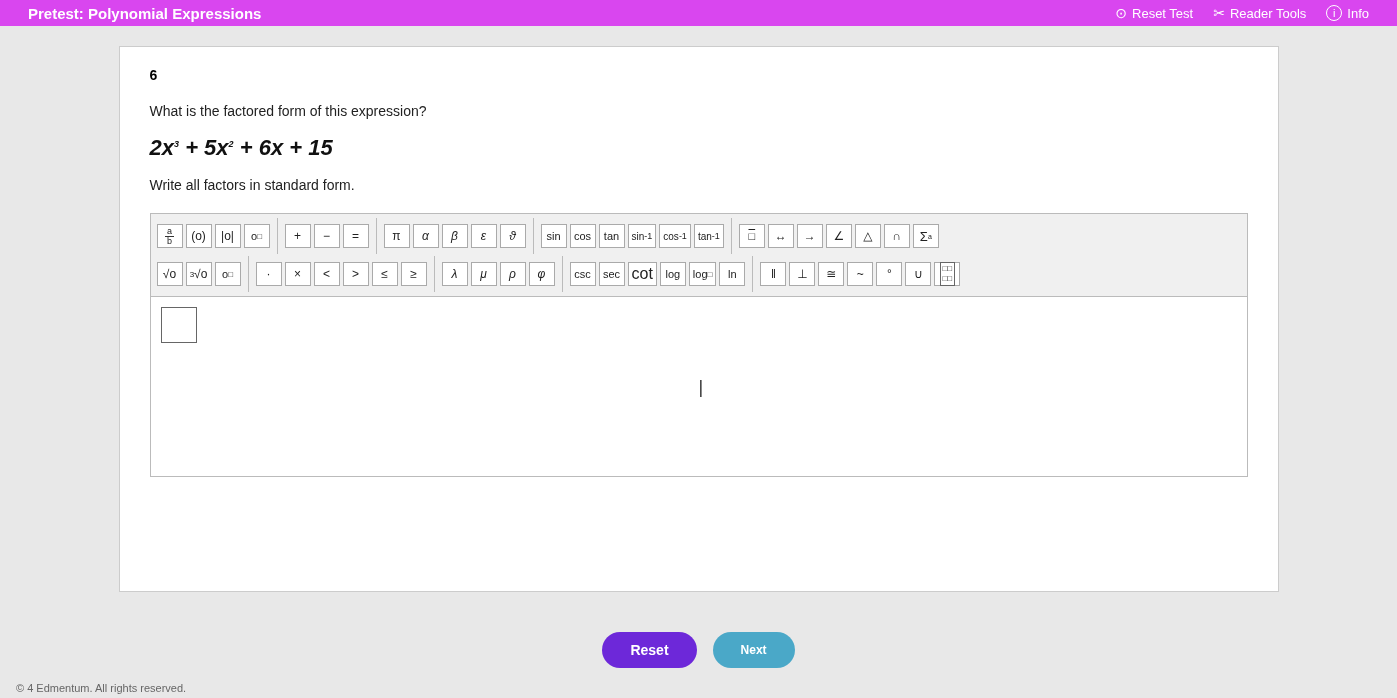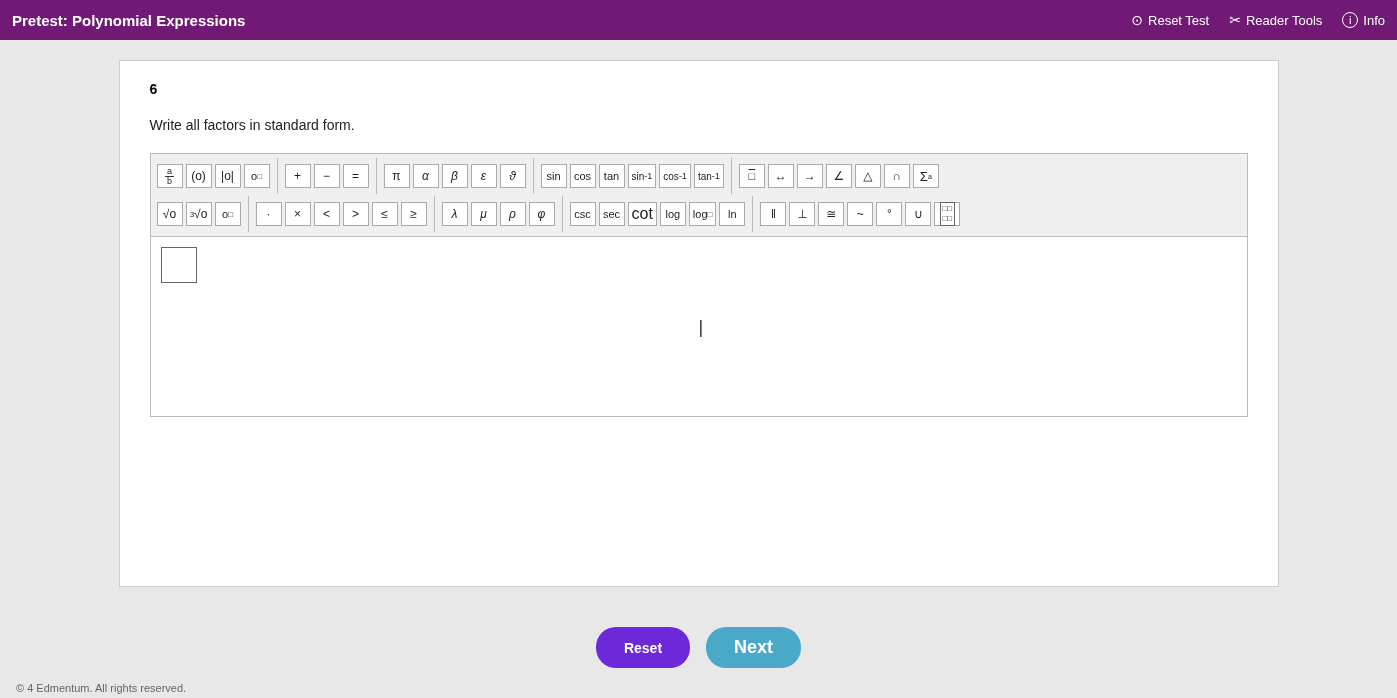--- a/index.html
+++ b/index.html
@@ -6,27 +6,27 @@
     body {
       font-family: Arial, sans-serif;
       background: #e8e8e8;
       min-height: 698px;
       display: flex;
       flex-direction: column;
     }
 
     
     .header {
-      background: #701a75;
-      color: white;
-      height: 40px;
+      background: #d946ef;
+      color: white;
+      height: 26px;
       display: flex;
       align-items: center;
       justify-content: space-between;
-      padding: 0 12px;
+      padding: 0 28px;
       flex-shrink: 0;
     }
     .header-left {
       display: flex;
       align-items: center;
       gap: 12px;
     }
     .header-title {
       font-size: 15px;
       font-weight: bold;
@@ -158,21 +158,21 @@
       font-size: 14px;
       cursor: pointer;
       font-weight: bold;
     }
     .btn-next {
       background: #4aa8c8;
       color: white;
       border: none;
       border-radius: 20px;
       padding: 10px 28px;
-      font-size: 18px;
+      font-size: 12px;
       cursor: pointer;
       font-weight: bold;
     }
 
     .footer-text {
       text-align: left;
       font-size: 11px;
       color: #666;
       padding: 4px 16px;
     }
@@ -217,21 +217,25 @@
     </button>
   </div>
 </div>
 
 <div class="main-content">
   <div class="question-container">
 
     <div class="question-number">6</div>
 
 
-
+    <div class="question-text">What is the factored form of this expression?</div>
+
+    <div class="math-expression">
+      2<i>x</i><sup>3</sup> + 5<i>x</i><sup>2</sup> + 6<i>x</i> + 15
+    </div>
 
     <div class="instruction-text">Write all factors in standard form.</div>
 
     <div class="toolbar-two-rows">
 
       <div class="toolbar-row-top">
         <button class="toolbar-btn" title="Fraction" style="font-size:11px;">
           <span style="display:flex;flex-direction:column;align-items:center;line-height:1;">
             <span style="border-bottom:1px solid #333;font-size:9px;padding:0 2px;">a</span>
             <span style="font-size:9px;padding:0 2px;">b</span>

